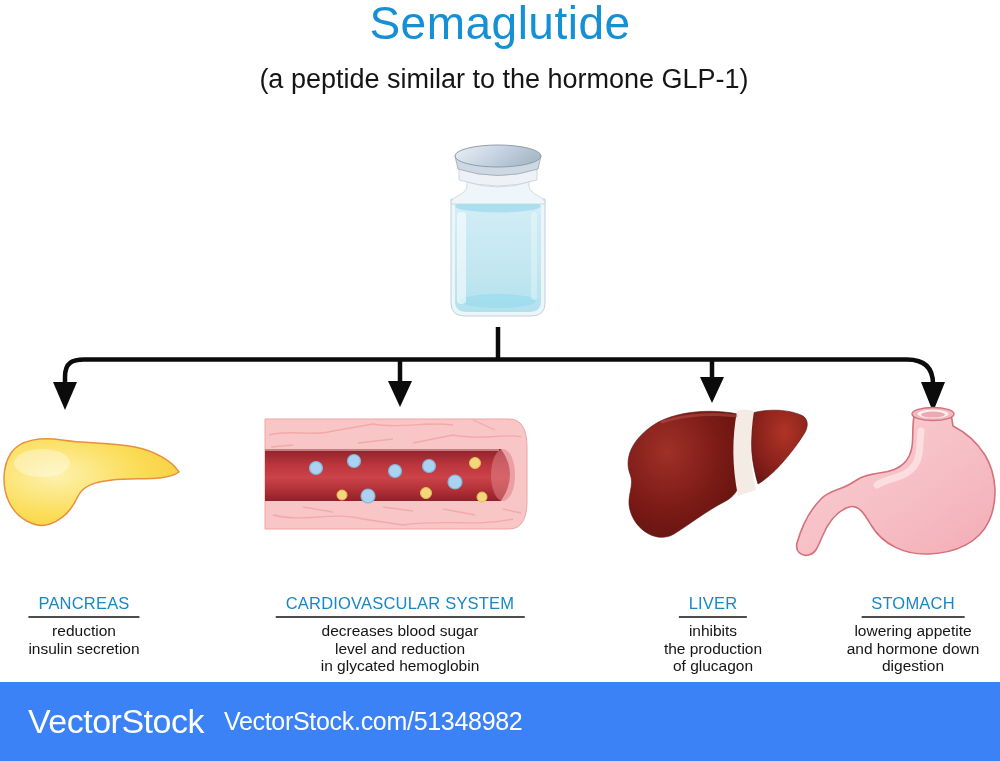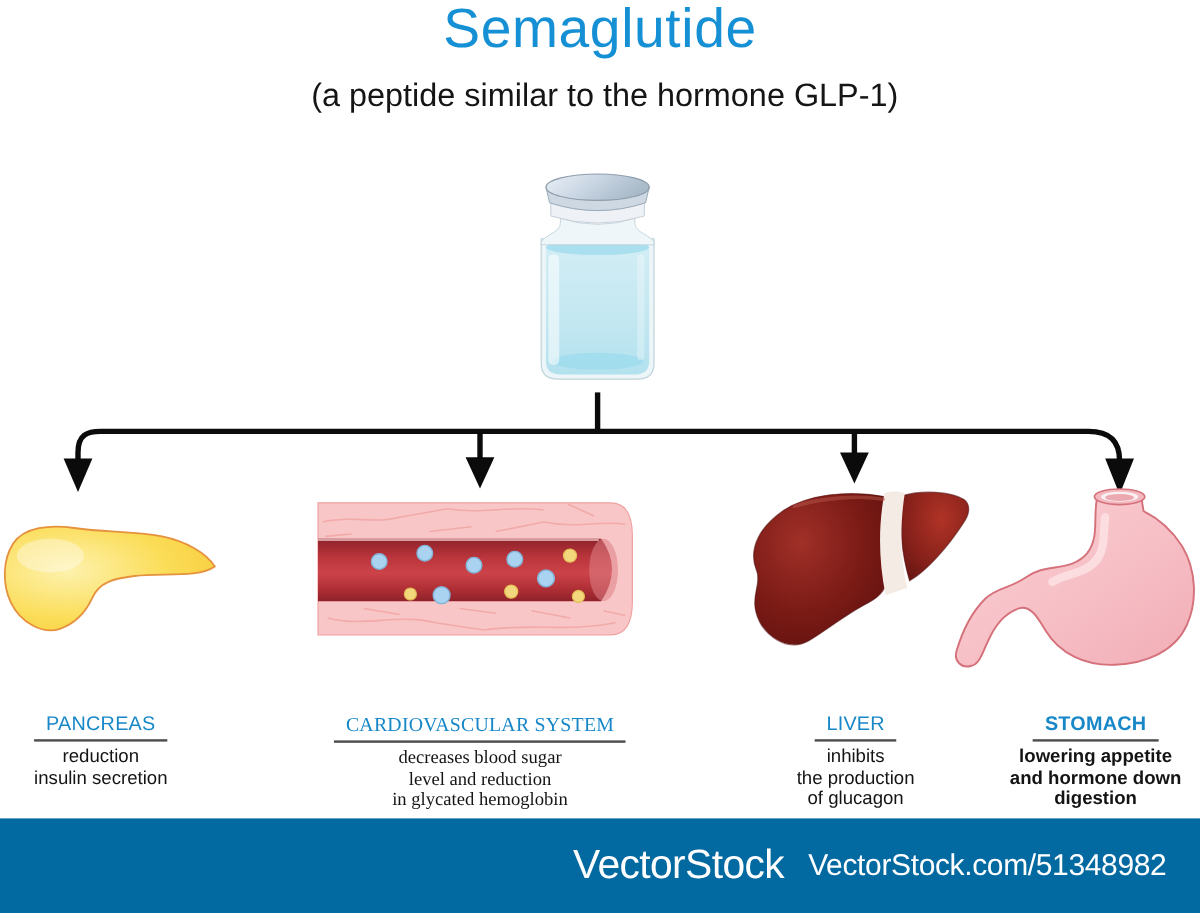--- a/index.html
+++ b/index.html
@@ -20,22 +20,22 @@
     position:absolute;transform:translateX(-50%);text-align:center;width:max-content;
   }
   .organ-heading{
     display:inline-block;font-size:16.5px;color:#1787c8;letter-spacing:0.2px;
     padding:0 10px 3px 10px;border-bottom:2px solid #4d4d4d;
   }
   .organ-effect{
     margin-top:4px;font-size:15.5px;line-height:17.5px;color:#141414;white-space:pre-line;
   }
   .watermark-bar{
-    position:absolute;left:0;bottom:0;width:100%;height:79px;background:#0369a1;
-    display:flex;align-items:center;justify-content:flex-end;
+    position:absolute;left:0;bottom:0;width:100%;height:79px;background:#3b82f6;
+    display:flex;align-items:center;justify-content:flex-start;
     padding:0 28px;box-sizing:border-box;
   }
   .wm-brand{color:#fff;font-size:34px;font-weight:400;letter-spacing:-0.5px;}
   .wm-ref{color:#fff;font-size:25px;font-weight:400;letter-spacing:-0.3px;margin-left:20px;}
 </style>
 </head>
 <body>
 
 <div class="canvas">
 
@@ -170,35 +170,35 @@
     <ellipse cx="140" cy="11" rx="15.5" ry="4.2" fill="#fbf0f1"></ellipse>
     <ellipse cx="140" cy="11.6" rx="12" ry="3" fill="#eba9b2"></ellipse>
   </svg>
 
   <div class="organ-label" style="left:84px;top:594px;">
     <span class="organ-heading">PANCREAS</span>
     <div class="organ-effect">reduction
 insulin secretion</div>
   </div>
 
-  <div class="organ-label" style="left:400px;top:594px;font-family:Liberation Serif, serif;">
+  <div class="organ-label" style="left:400px;top:594px;">
     <span class="organ-heading">CARDIOVASCULAR SYSTEM</span>
     <div class="organ-effect">decreases blood sugar
 level and reduction
 in glycated hemoglobin</div>
   </div>
 
   <div class="organ-label" style="left:713px;top:594px;">
     <span class="organ-heading">LIVER</span>
     <div class="organ-effect">inhibits
 the production
 of glucagon</div>
   </div>
 
-  <div class="organ-label" style="left:913px;top:594px;font-weight:bold;">
+  <div class="organ-label" style="left:913px;top:594px;">
     <span class="organ-heading">STOMACH</span>
     <div class="organ-effect">lowering appetite
 and hormone down
 digestion</div>
   </div>
 
   <div class="watermark-bar">
     <span class="wm-brand">VectorStock</span>
     <span class="wm-ref">VectorStock.com/51348982</span>
   </div>

